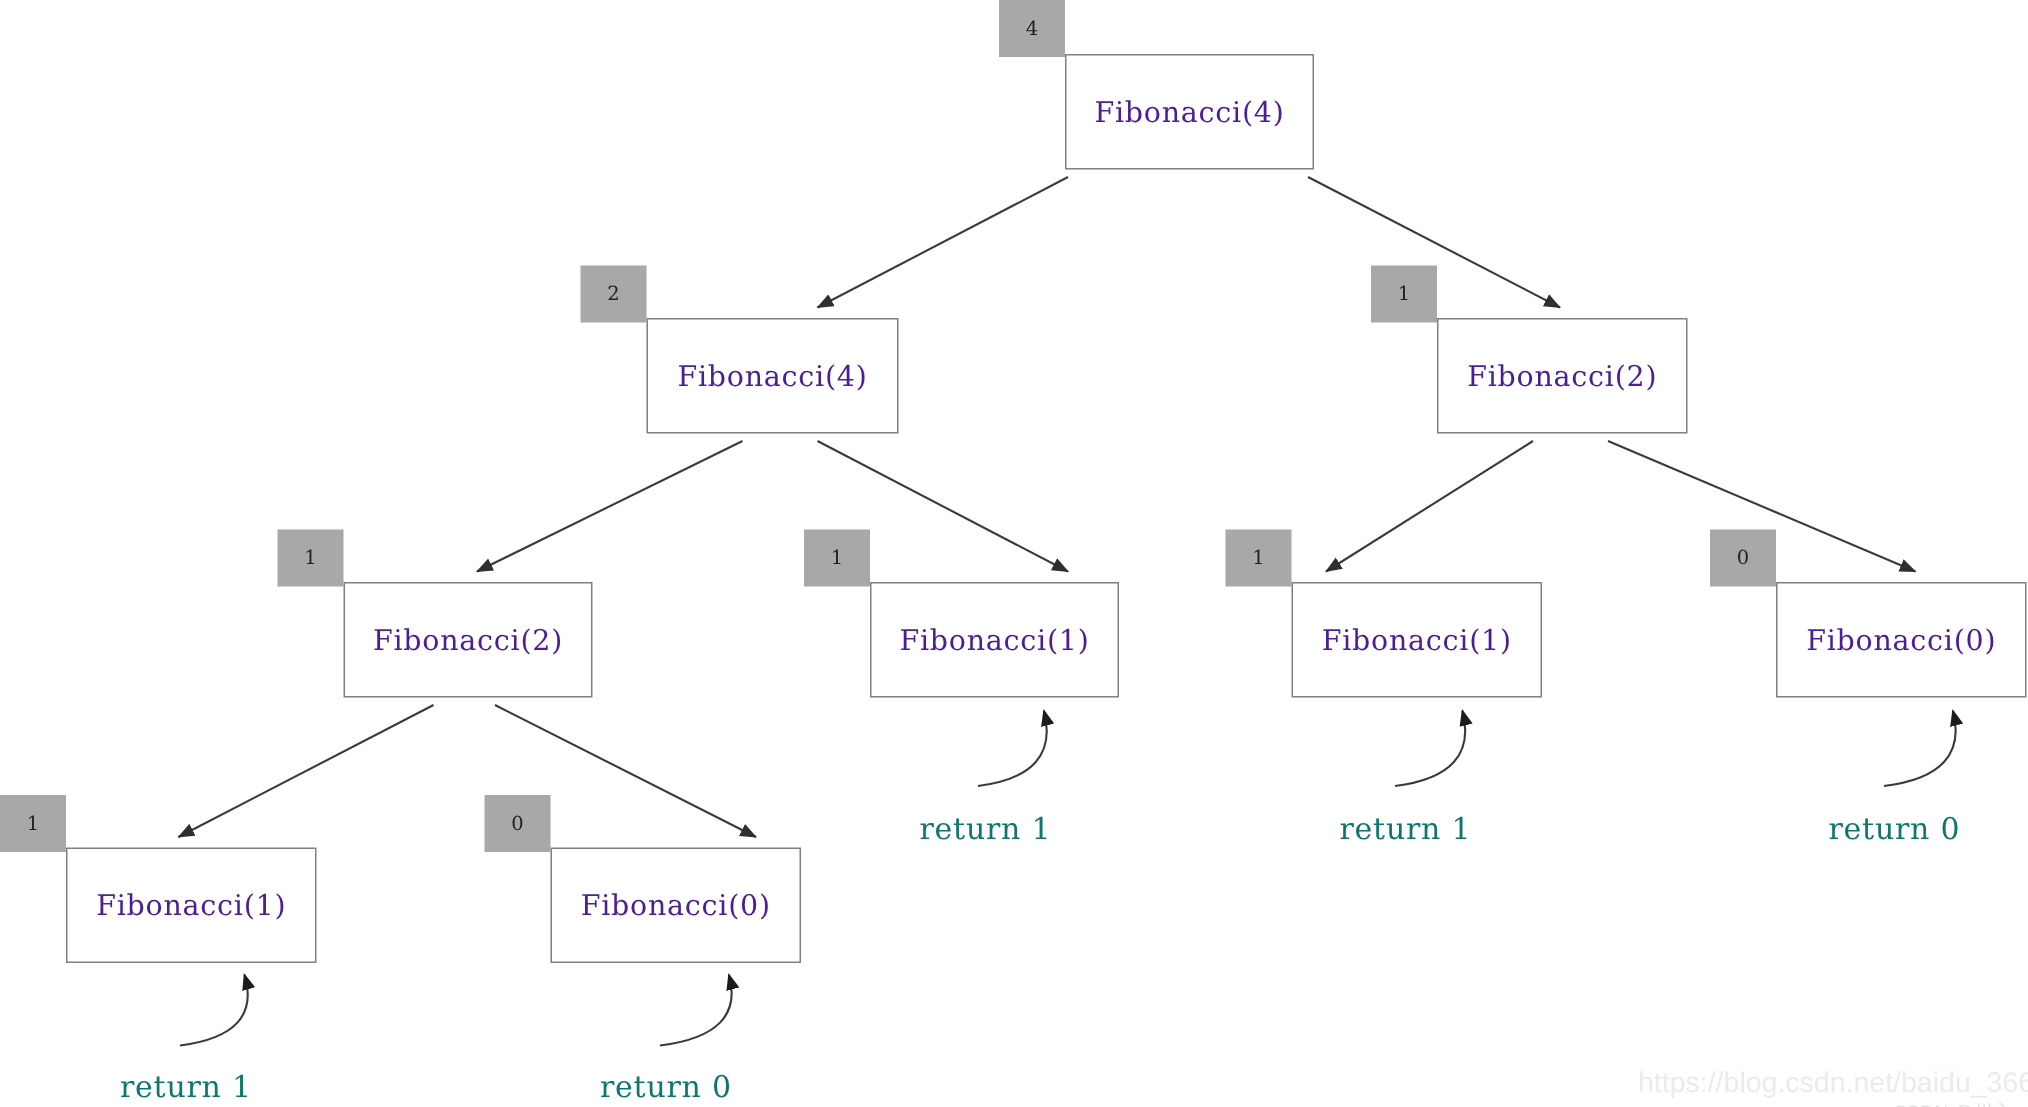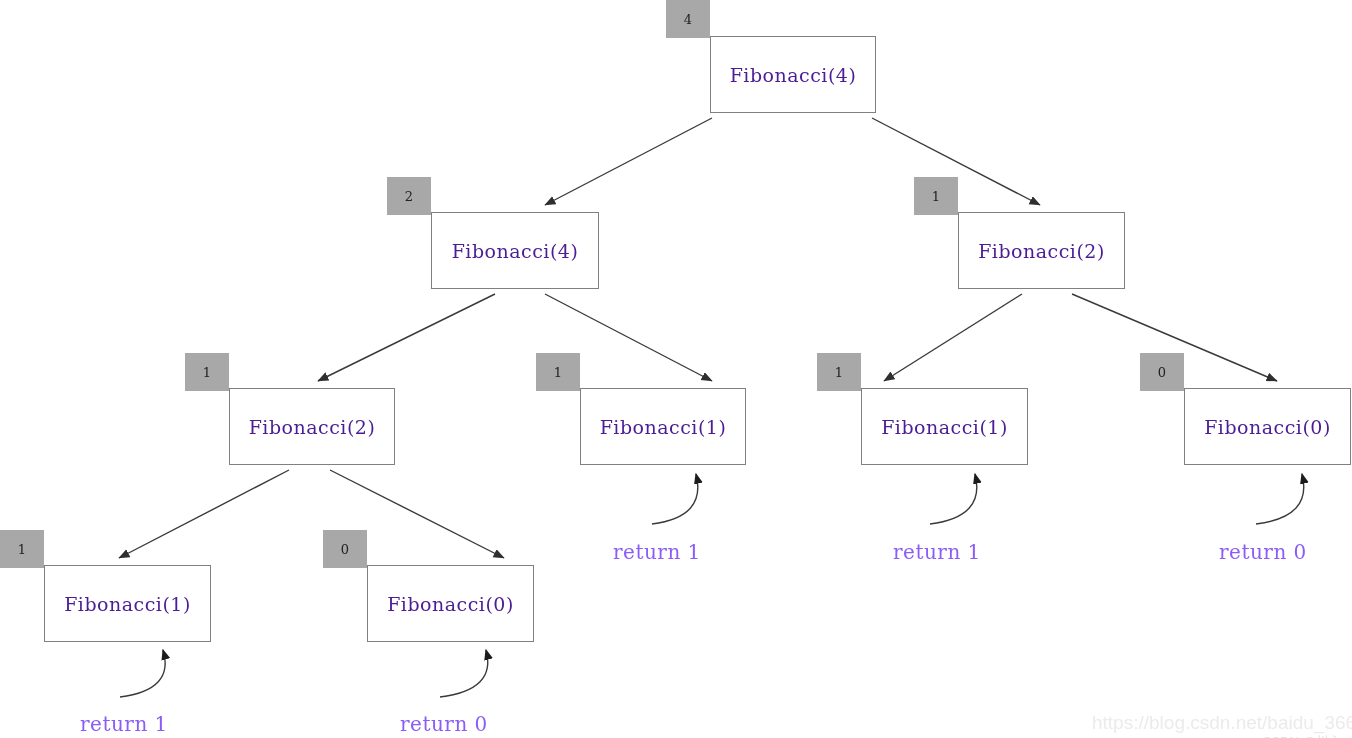--- a/index.html
+++ b/index.html
@@ -53,21 +53,21 @@
     font-family: "DejaVu Serif", "Liberation Serif", serif;
     font-size: 13px;
     color: #222222;
     line-height: 1;
   }
   .return-label {
     position: absolute;
     font-family: "DejaVu Serif", "Liberation Serif", serif;
     font-size: 20px;
     letter-spacing: 0.5px;
-    color: #8b5cf6;
+    color: #0f766e;
     white-space: nowrap;
     z-index: 3;
   }
   .watermark-url {
     position: absolute;
     font-family: "Liberation Sans", sans-serif;
     font-size: 19px;
     color: #ebebeb;
     white-space: nowrap;
     z-index: 1;

